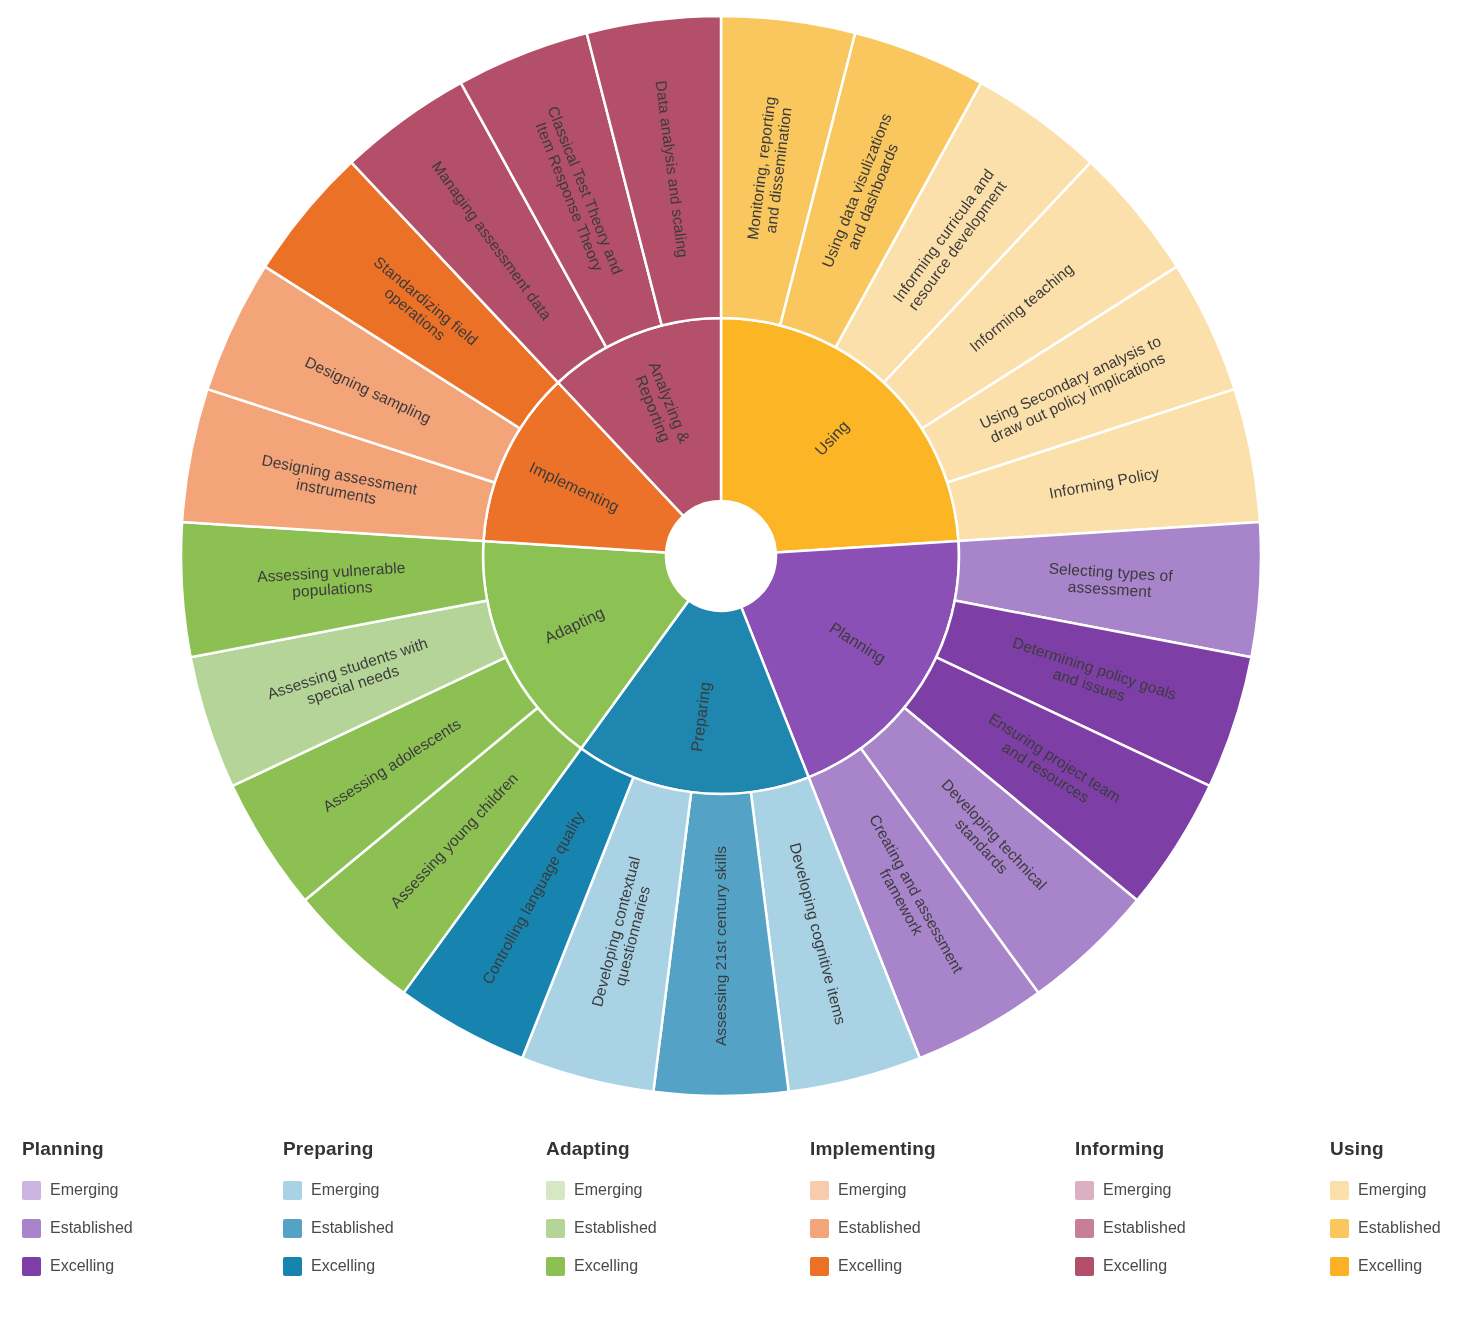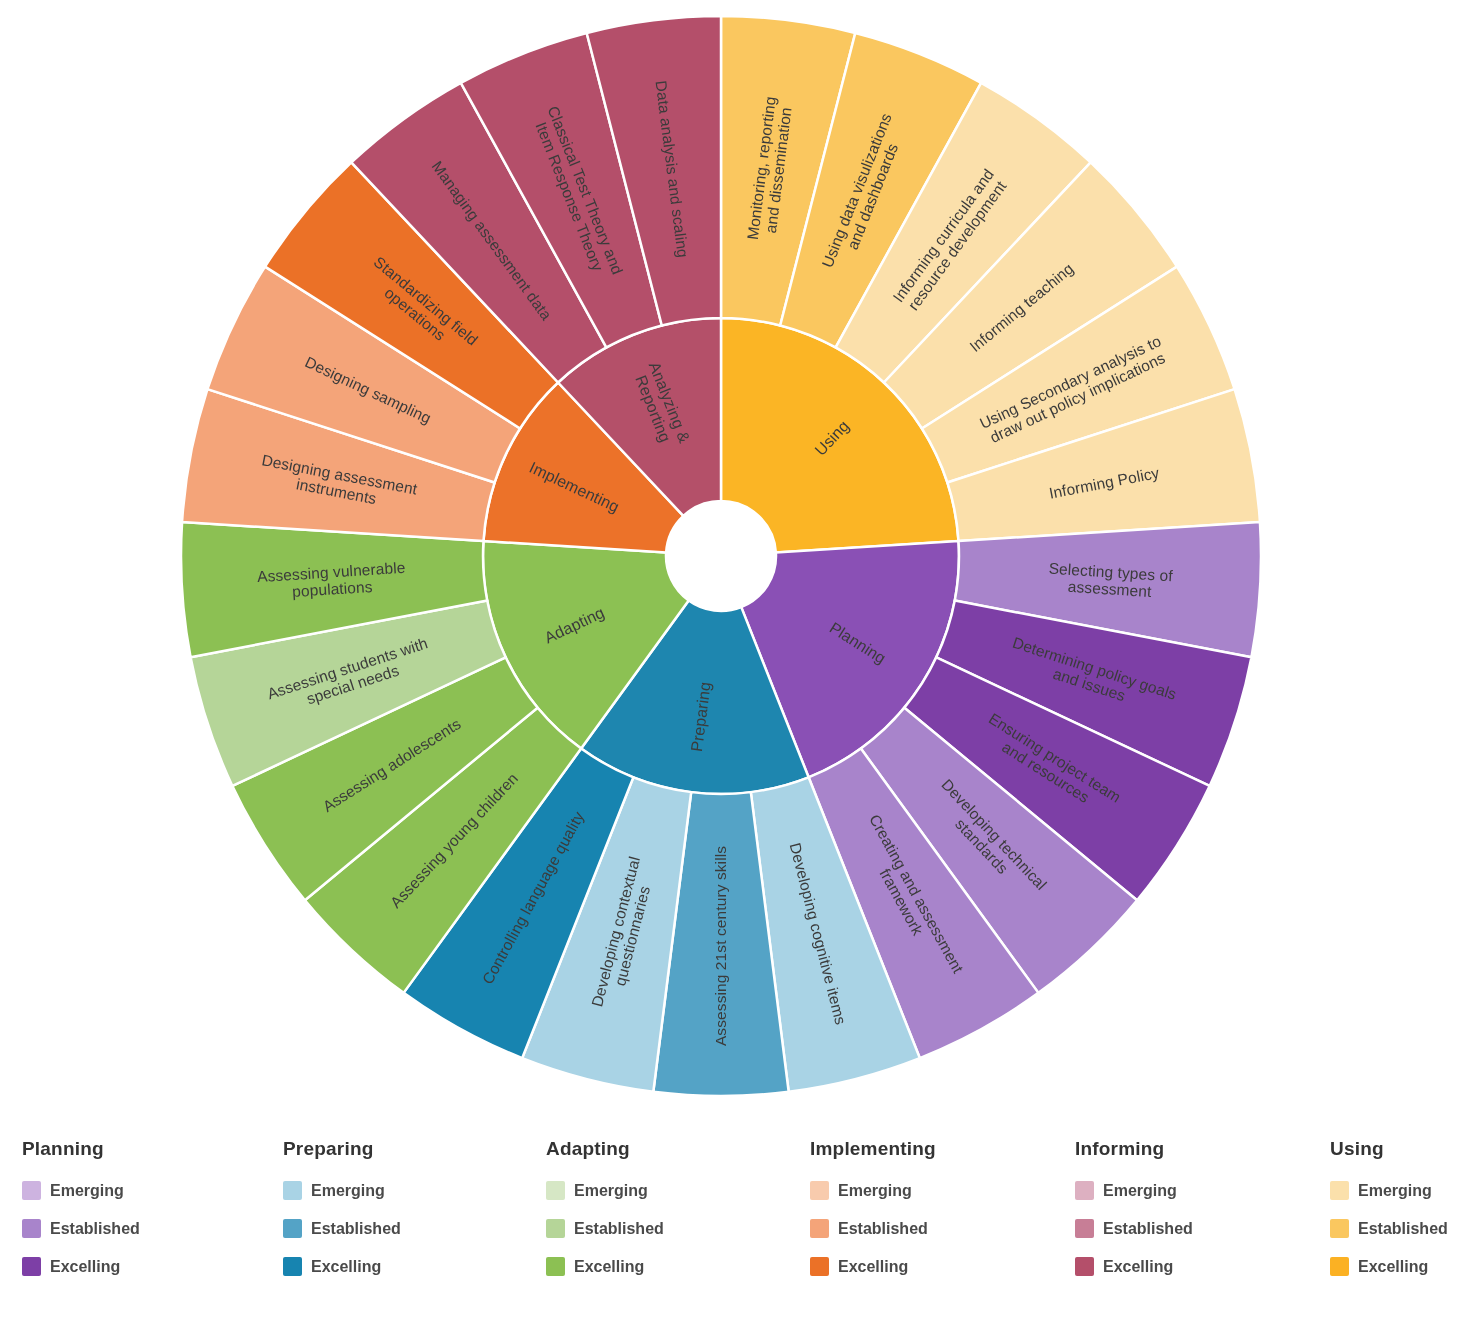--- a/index.html
+++ b/index.html
@@ -39,24 +39,23 @@
   }
   .legend-title {
     font-size: 19px;
     font-weight: bold;
     color: #333333;
     margin-bottom: 21px;
     letter-spacing: 0.2px;
   }
   .legend-item {
     display: flex;
-    align-items: flex-end;
+    align-items: flex-start;
     margin-bottom: 19px;
     height: 19px;
-    font-weight: bold;
   }
   .legend-swatch {
     display: inline-block;
     width: 19px;
     height: 19px;
     border-radius: 2px;
     margin-right: 9px;
     flex: 0 0 auto;
   }
   .legend-label {

